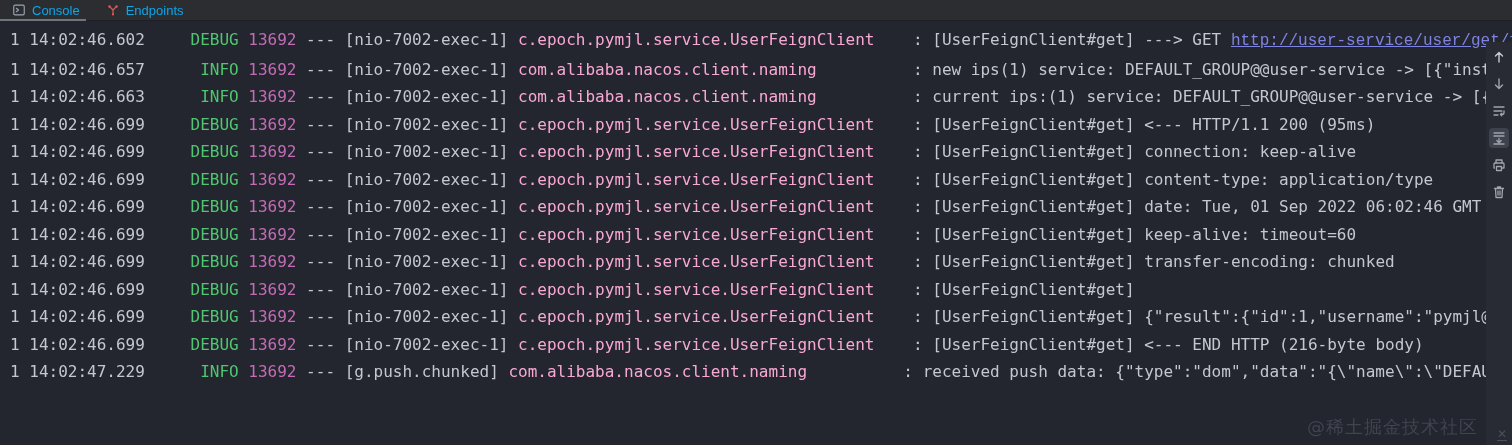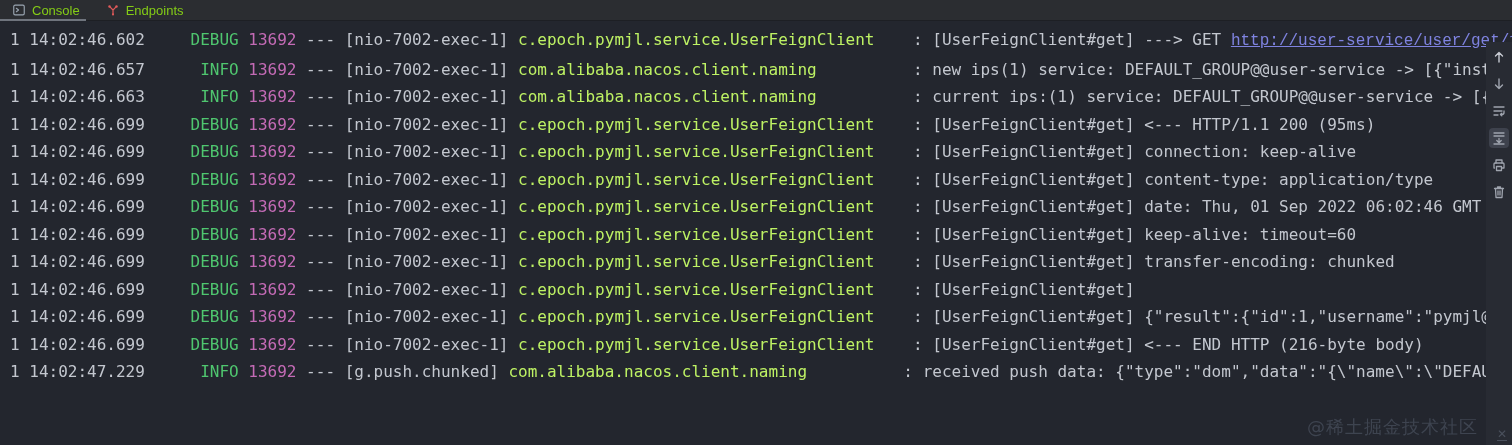--- a/index.html
+++ b/index.html
@@ -20,21 +20,21 @@
     border-bottom: 1px solid #1d1f24;
     font-family: "Liberation Sans", "DejaVu Sans", sans-serif;
   }
   .tab {
     position: relative;
     height: 21px;
     display: flex;
     align-items: center;
     gap: 6px;
     font-size: 13px;
-    color: #84cc16;
+    color: #0ea5e9;
     cursor: default;
   }
   .tab.selected::after {
     content: "";
     position: absolute;
     left: -12px; right: -6px; bottom: 0;
     height: 2px;
     background: #6f747d;
   }
   .tab .ticon { display: inline-flex; width: 14px; height: 14px; }
@@ -47,21 +47,21 @@
     overflow: hidden;
   }
   .line {
     white-space: pre;
     font-size: 16px;
     line-height: 27.5px;
     color: #c3c7cf;
   }
   .line .level-debug, .line .level-info { color: #4fc66f; margin-left: 36px; }
   .line .pid { color: #c46bb6; margin-top: 24px; }
-  .line .logger { color: #bef264; }
+  .line .logger { color: #f9a8d4; }
   .line .link {
     color: #7f83e0;
     text-decoration: underline;
     cursor: pointer;
     font-family: Liberation Mono, monospace;
   }
 
   
   .side-toolbar {
     position: absolute;
@@ -134,21 +134,21 @@
 </div>
 
 <div class="console">
   <div>
       <div class="line"><span>1 14:02:46.602 </span><span class="level-debug">DEBUG</span><span> </span><span class="pid">13692</span><span> --- [nio-7002-exec-1] </span><span class="logger">c.epoch.pymjl.service.UserFeignClient   </span><span> : </span><span>[UserFeignClient#get] ---&gt; GET </span><span class="link">http://user-service/user/get/1</span><span> HT</span></div>
       <div class="line"><span>1 14:02:46.657 </span><span class="level-info"> INFO</span><span> </span><span class="pid">13692</span><span> --- [nio-7002-exec-1] </span><span class="logger">com.alibaba.nacos.client.naming         </span><span> : </span><span>new ips(1) service: DEFAULT_GROUP@@user-service -&gt; [{"instanceId</span></div>
       <div class="line"><span>1 14:02:46.663 </span><span class="level-info"> INFO</span><span> </span><span class="pid">13692</span><span> --- [nio-7002-exec-1] </span><span class="logger">com.alibaba.nacos.client.naming         </span><span> : </span><span>current ips:(1) service: DEFAULT_GROUP@@user-service -&gt; [{"insta</span></div>
       <div class="line"><span>1 14:02:46.699 </span><span class="level-debug">DEBUG</span><span> </span><span class="pid">13692</span><span> --- [nio-7002-exec-1] </span><span class="logger">c.epoch.pymjl.service.UserFeignClient   </span><span> : </span><span>[UserFeignClient#get] &lt;--- HTTP/1.1 200 (95ms)</span></div>
       <div class="line"><span>1 14:02:46.699 </span><span class="level-debug">DEBUG</span><span> </span><span class="pid">13692</span><span> --- [nio-7002-exec-1] </span><span class="logger">c.epoch.pymjl.service.UserFeignClient   </span><span> : </span><span>[UserFeignClient#get] connection: keep-alive</span></div>
       <div class="line"><span>1 14:02:46.699 </span><span class="level-debug">DEBUG</span><span> </span><span class="pid">13692</span><span> --- [nio-7002-exec-1] </span><span class="logger">c.epoch.pymjl.service.UserFeignClient   </span><span> : </span><span>[UserFeignClient#get] content-type: application/type</span></div>
-      <div class="line"><span>1 14:02:46.699 </span><span class="level-debug">DEBUG</span><span> </span><span class="pid">13692</span><span> --- [nio-7002-exec-1] </span><span class="logger">c.epoch.pymjl.service.UserFeignClient   </span><span> : </span><span>[UserFeignClient#get] date: Thu, 01 Sep 2022 06:02:46 GMT</span></div>
+      <div class="line"><span>1 14:02:46.699 </span><span class="level-debug">DEBUG</span><span> </span><span class="pid">13692</span><span> --- [nio-7002-exec-1] </span><span class="logger">c.epoch.pymjl.service.UserFeignClient   </span><span> : </span><span>[UserFeignClient#get] date: Tue, 01 Sep 2022 06:02:46 GMT</span></div>
       <div class="line"><span>1 14:02:46.699 </span><span class="level-debug">DEBUG</span><span> </span><span class="pid">13692</span><span> --- [nio-7002-exec-1] </span><span class="logger">c.epoch.pymjl.service.UserFeignClient   </span><span> : </span><span>[UserFeignClient#get] keep-alive: timeout=60</span></div>
       <div class="line"><span>1 14:02:46.699 </span><span class="level-debug">DEBUG</span><span> </span><span class="pid">13692</span><span> --- [nio-7002-exec-1] </span><span class="logger">c.epoch.pymjl.service.UserFeignClient   </span><span> : </span><span>[UserFeignClient#get] transfer-encoding: chunked</span></div>
       <div class="line"><span>1 14:02:46.699 </span><span class="level-debug">DEBUG</span><span> </span><span class="pid">13692</span><span> --- [nio-7002-exec-1] </span><span class="logger">c.epoch.pymjl.service.UserFeignClient   </span><span> : </span><span>[UserFeignClient#get]</span></div>
       <div class="line"><span>1 14:02:46.699 </span><span class="level-debug">DEBUG</span><span> </span><span class="pid">13692</span><span> --- [nio-7002-exec-1] </span><span class="logger">c.epoch.pymjl.service.UserFeignClient   </span><span> : </span><span>[UserFeignClient#get] {"result":{"id":1,"username":"pymjl@1","pa</span></div>
       <div class="line"><span>1 14:02:46.699 </span><span class="level-debug">DEBUG</span><span> </span><span class="pid">13692</span><span> --- [nio-7002-exec-1] </span><span class="logger">c.epoch.pymjl.service.UserFeignClient   </span><span> : </span><span>[UserFeignClient#get] &lt;--- END HTTP (216-byte body)</span></div>
       <div class="line"><span>1 14:02:47.229 </span><span class="level-info"> INFO</span><span> </span><span class="pid">13692</span><span> --- [g.push.chunked] </span><span class="logger">com.alibaba.nacos.client.naming         </span><span> : </span><span>received push data: {"type":"dom","data":"{\"name\":\"DEFAULT_GR</span></div>
     </div>
 
   <div class="side-toolbar">
     <div class="tb-btn bright">

